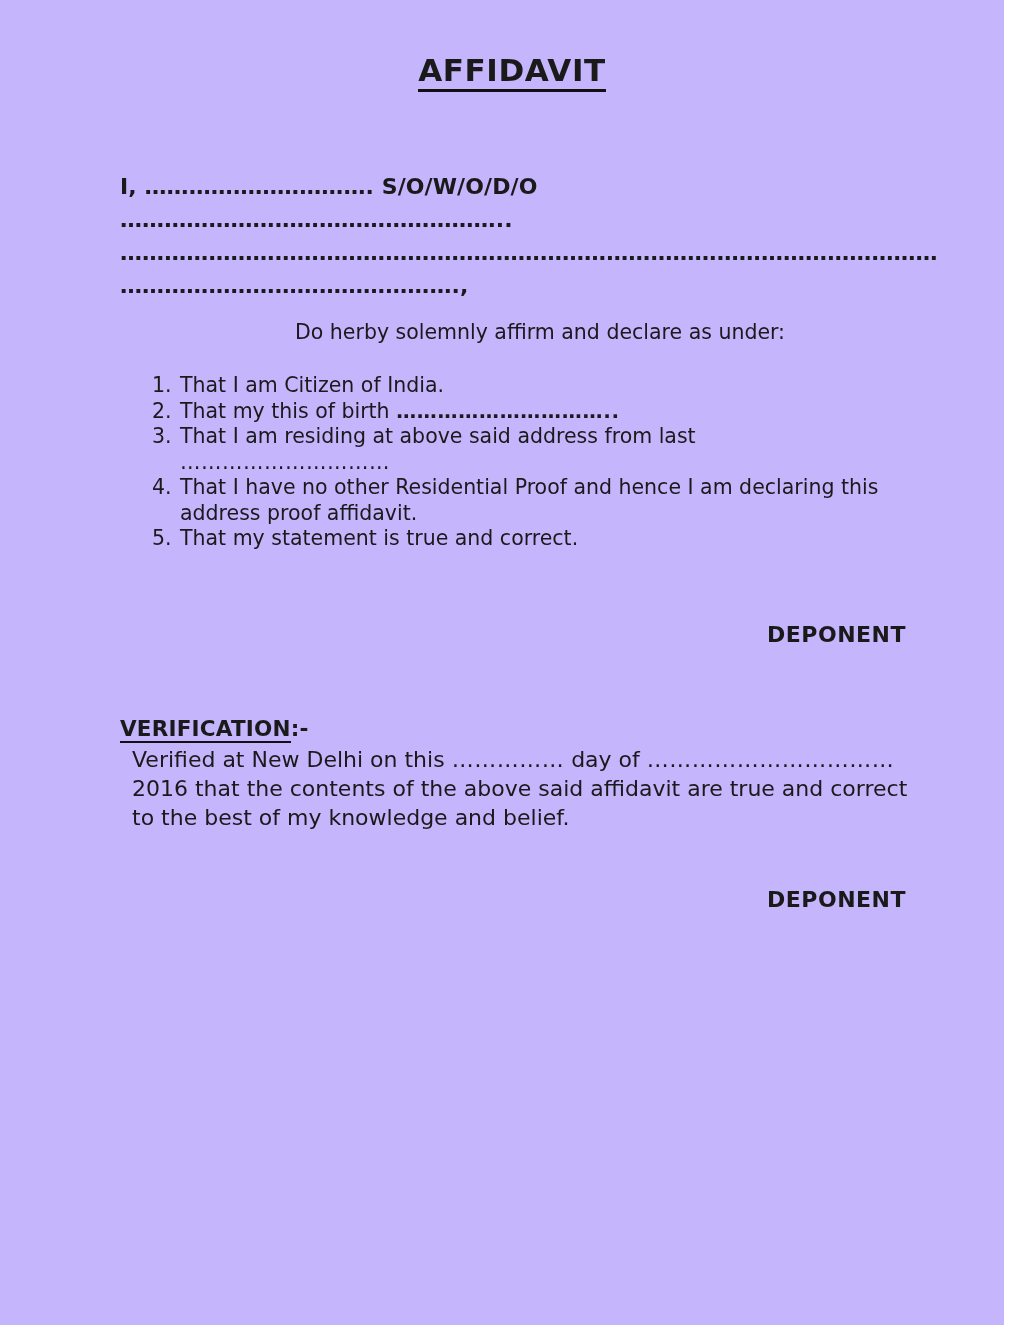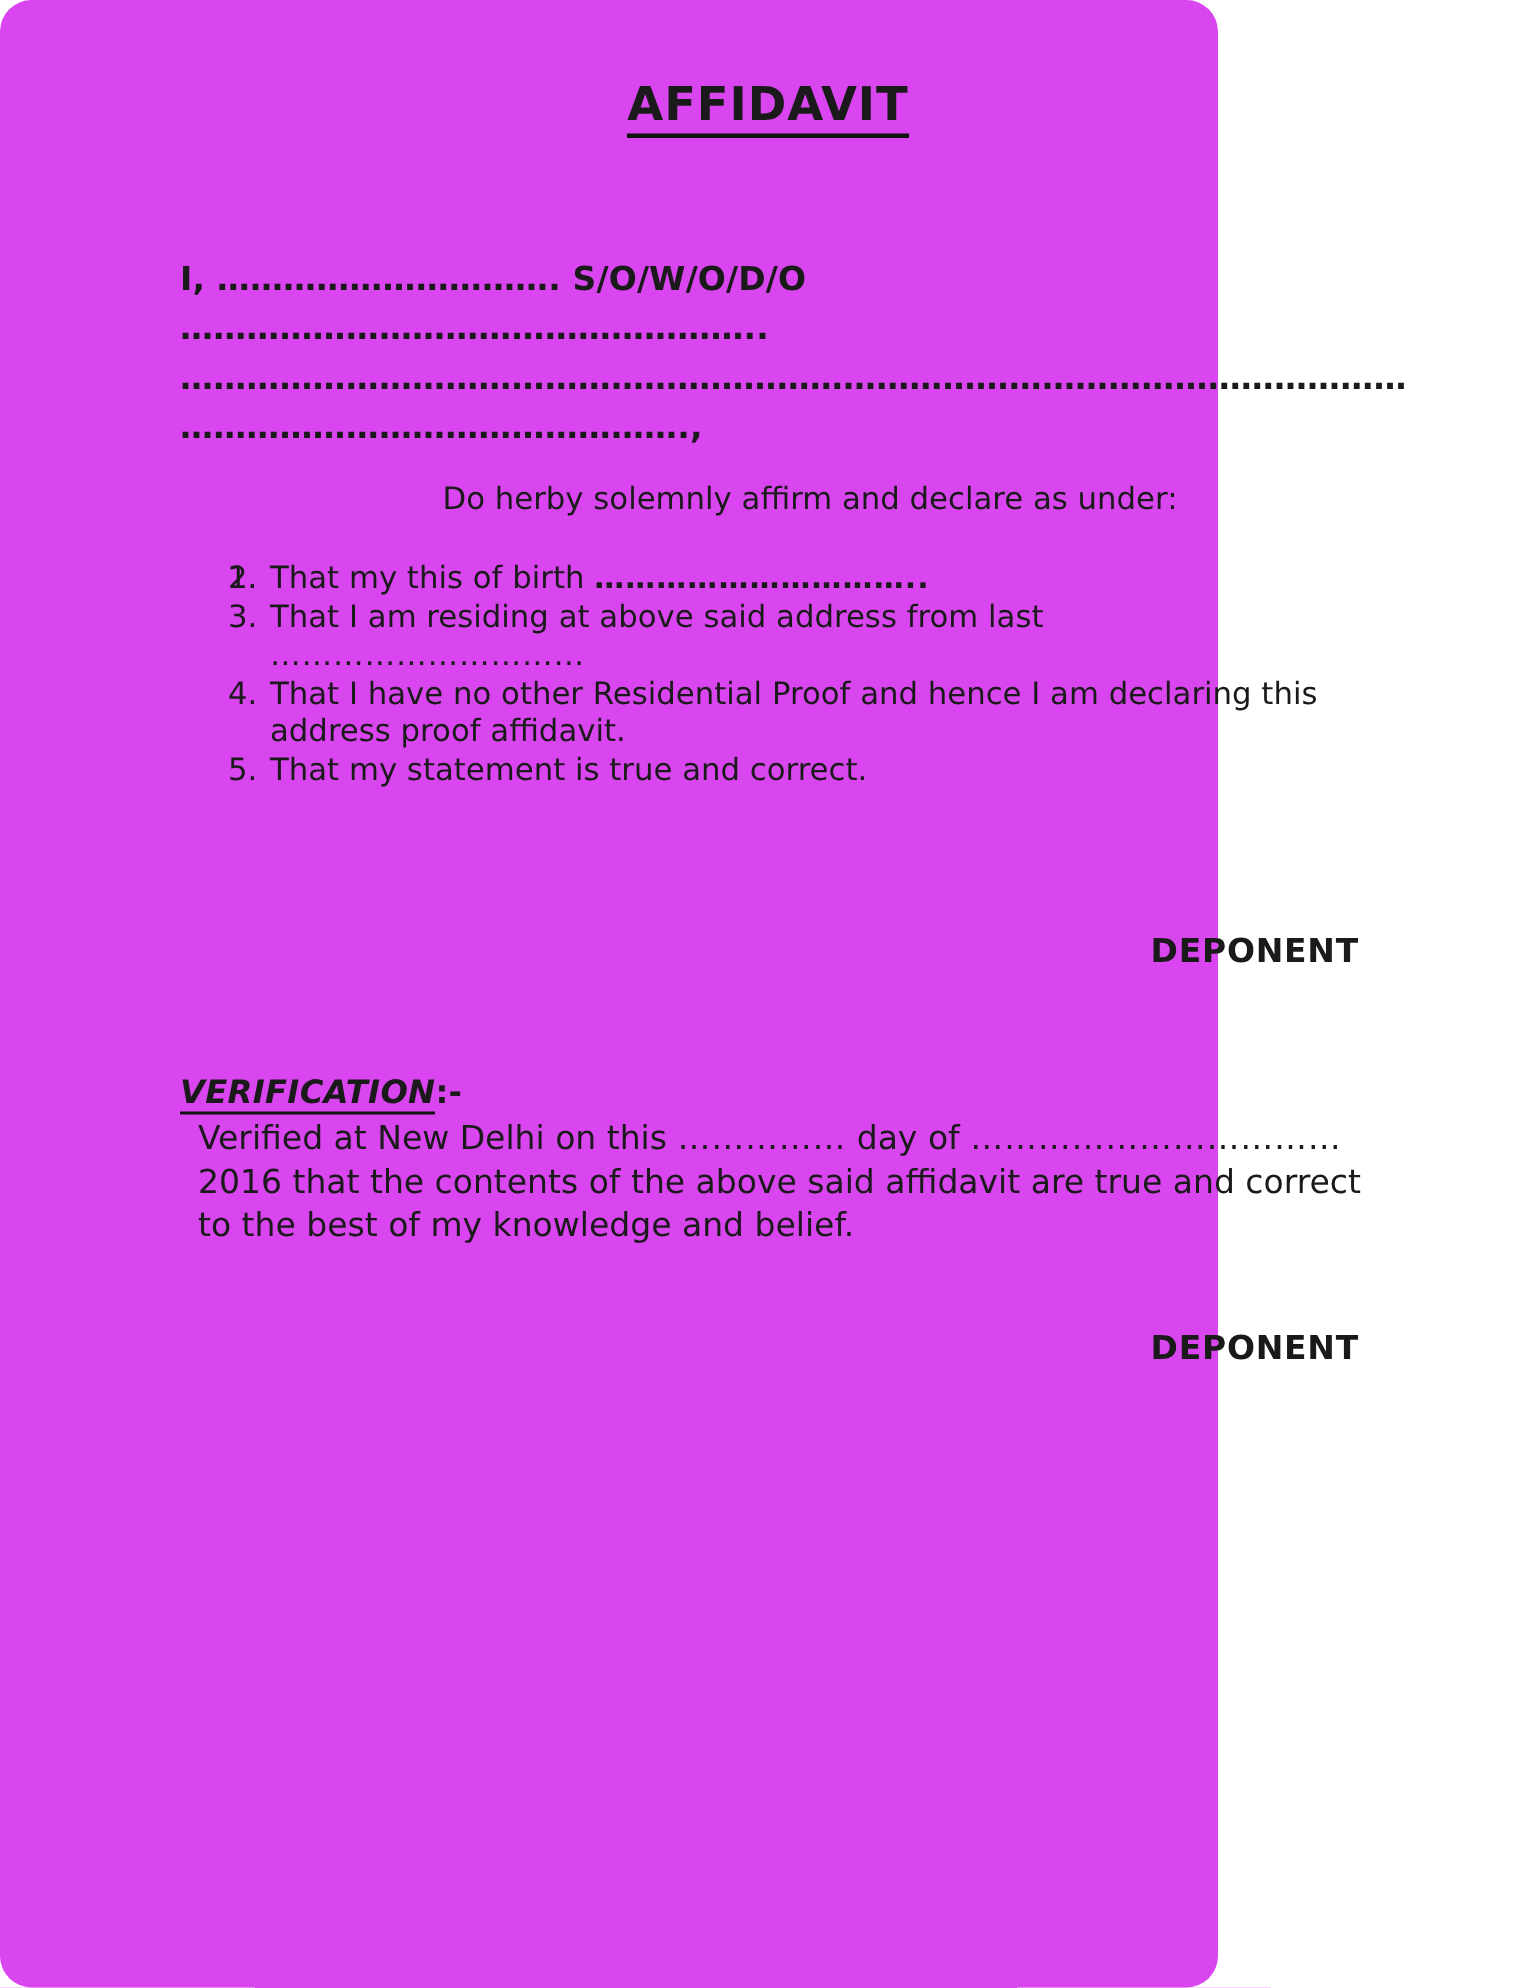--- a/index.html
+++ b/index.html
@@ -13,24 +13,23 @@
     font-family: "DejaVu Sans", sans-serif;
     color: #1a1a1a;
     position: relative;
     overflow: hidden;
   }
 
   .page {
     position: absolute;
     left: 0;
     top: 0;
-    width: 812px;
+    width: 1004px;
     height: 1325px;
-    background: #d946ef;
-    border-radius: 21px;
+    background: #c4b5fd;
   }
 
   
   .doc-title {
     position: absolute;
     left: 0;
     top: 52px;
     width: 1024px;
     text-align: center;
     font-size: 31px;
@@ -127,21 +126,20 @@
     position: absolute;
     left: 120px;
     top: 716px;
     font-size: 21.5px;
     font-weight: bold;
     letter-spacing: 0.2px;
   }
   .verif-head .u {
     border-bottom: 2.5px solid #111;
     padding-bottom: 0px;
-    font-style: italic;
   }
   .verif-body {
     position: absolute;
     left: 132px;
     top: 745px;
     width: 790px;
     font-size: 22px;
     line-height: 29px;
     font-weight: normal;
   }
@@ -162,20 +160,21 @@
     <div class="intro-line">…………………………………………………………………………………………………</div>
     <div class="intro-line">……………………………………….,</div>
   </div>
 
   <div class="affirm">Do herby solemnly affirm and declare as under:</div>
 
   <div class="clauses">
 
     <div class="clause">
       <span class="num">1.</span>
+      <span class="ctext">That I am Citizen of India.</span>
     </div>
 
     <div class="clause">
       <span class="num">2.</span>
       <span class="ctext">That my this of birth </span><span class="dots-bold">…………………………..</span>
     </div>
 
     <div class="clause">
       <span class="num">3.</span>
       <span class="ctext">That I am residing at above said address from last </span><span class="dots-thin">…………………………</span>

